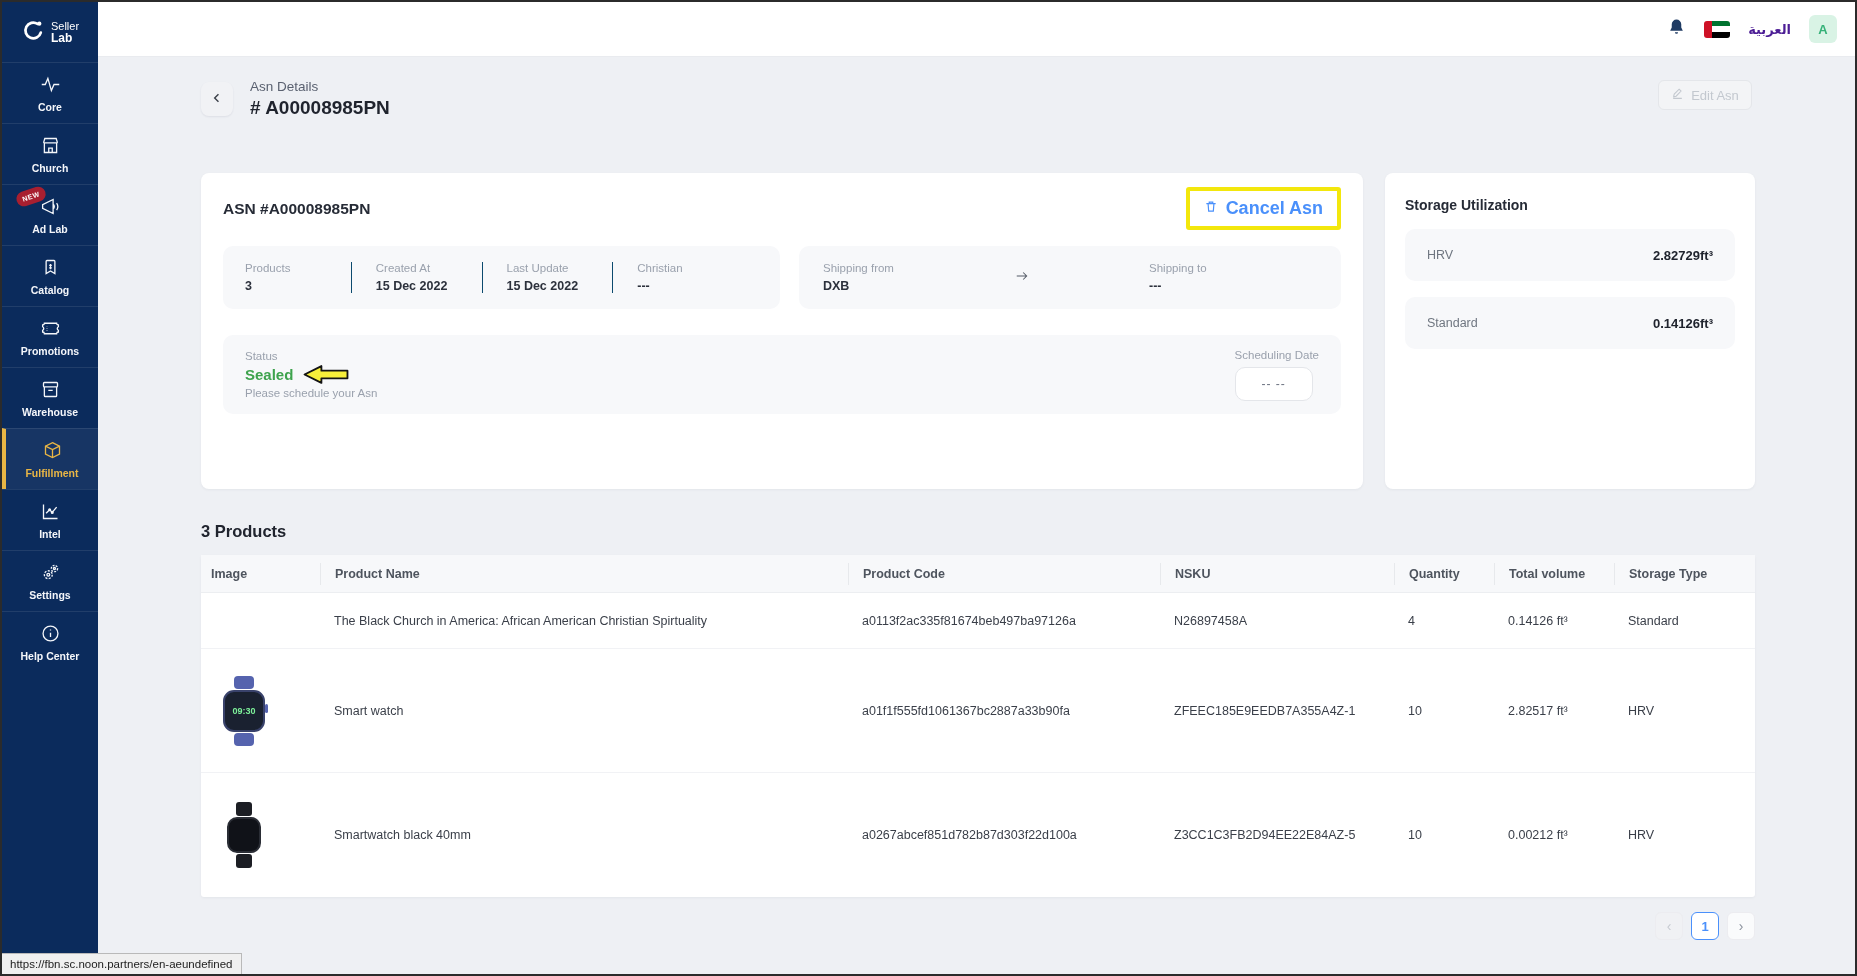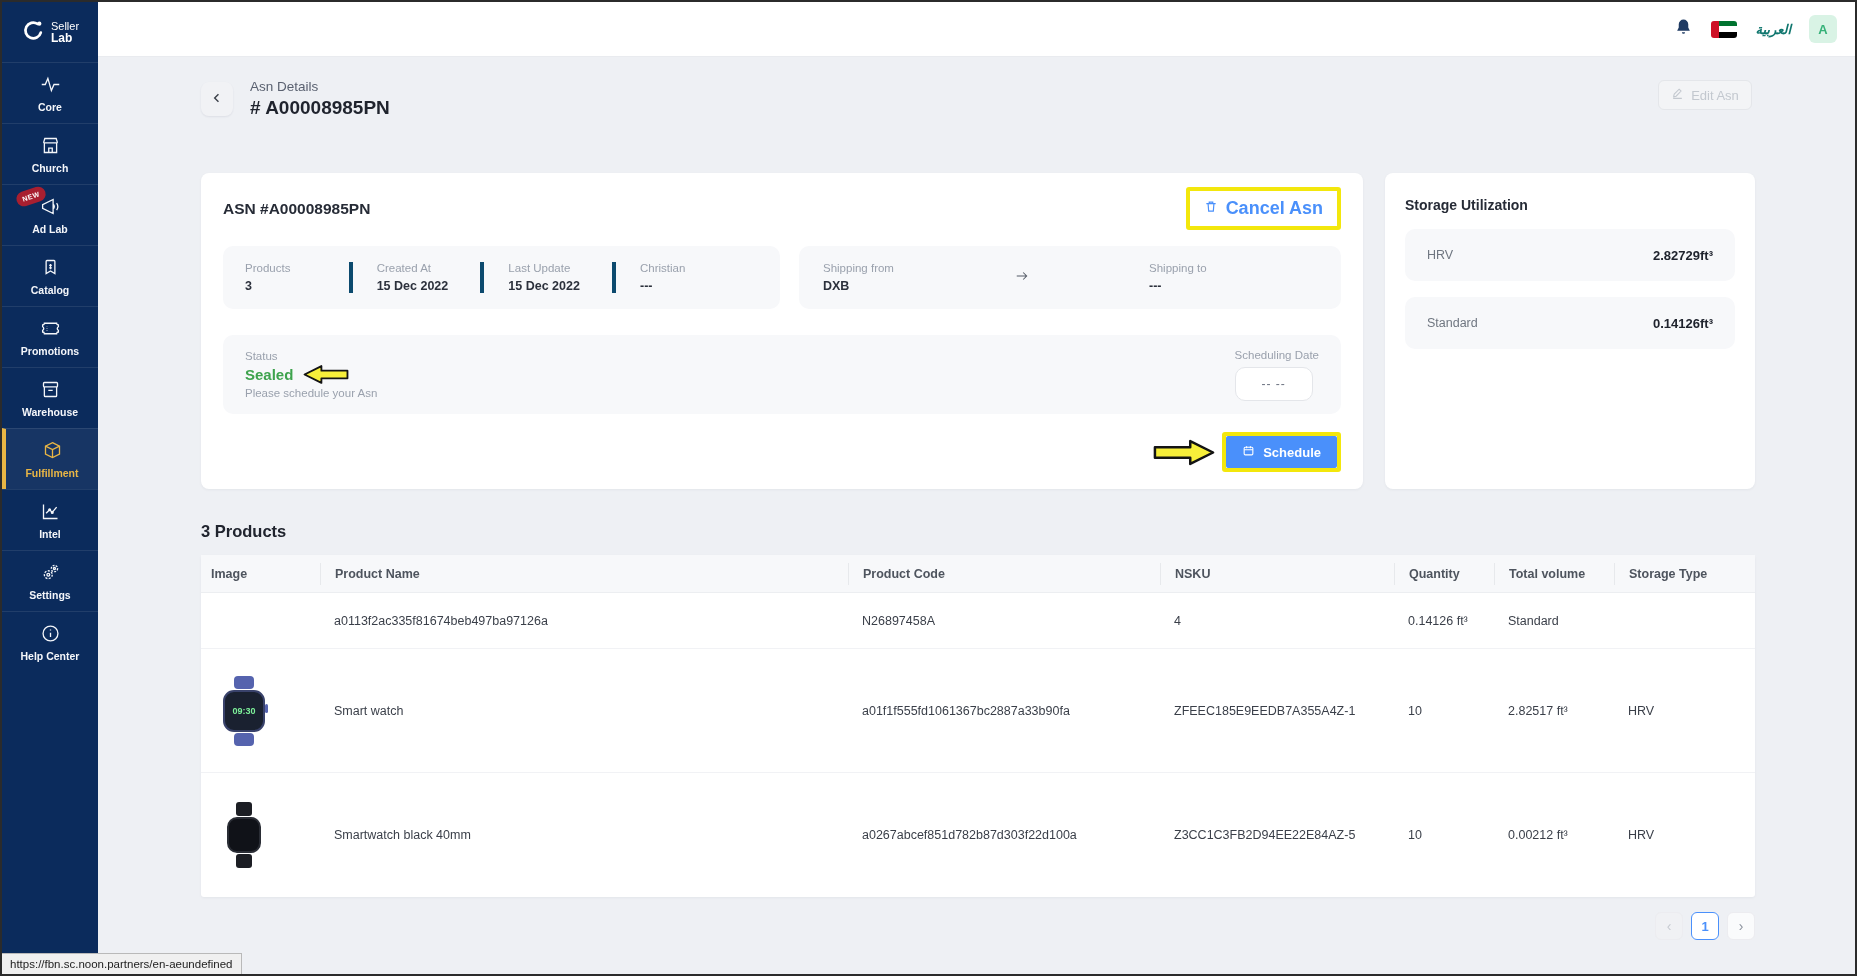--- a/index.html
+++ b/index.html
@@ -20,21 +20,21 @@
   .nav-item svg { width:21px; height:21px; stroke:currentColor; fill:none; stroke-width:1.5; }
   .nav-item.active { color:#e9b645; background:rgba(255,255,255,.05); border-left:4px solid #e9b645; }
   .new-badge { position:absolute; top:4px; left:14px; background:#a81f30; color:#fff;
                font-size:7px; font-weight:bold; padding:2px 6px; border-radius:8px;
                transform:rotate(-18deg); letter-spacing:.5px; }
 
   
   .topbar { position:absolute; left:96px; top:0; right:0; height:55px; background:#fff;
             border-bottom:1px solid #e9ebef; display:flex; align-items:center;
             justify-content:flex-end; gap:18px; padding-right:18px; }
-  .lang { font-size:13px; font-weight:bold; color:#0f766e;font-style:italic; }
+  .lang { font-size:13px; font-weight:bold; color:#4c1d95; }
   .avatar { width:28px; height:28px; border-radius:6px; background:#d9f3e5; color:#35b178;
             font-size:13px; font-weight:bold; display:flex; align-items:center; justify-content:center; }
   .flag { width:26px; height:17px; border-radius:3px; overflow:hidden; display:flex; }
   .flag .red { width:8px; background:#ce1126; }
   .flag .stripes { flex:1; display:flex; flex-direction:column; }
   .flag .stripes div { flex:1; }
 
   
   .back-btn { position:absolute; left:199px; top:80px; width:32px; height:34px; background:#f1f2f5;
               border:none; border-radius:8px; color:#3a3f48; font-size:15px; cursor:pointer;
@@ -51,21 +51,21 @@
   .card1-titlerow { margin-top:14px; display:flex; align-items:center; justify-content:space-between; }
   .card1-title { font-size:15.5px; font-weight:bold; color:#262b36; }
   .hl-box { border:4px solid #f3e70c; border-radius:3px; }
   .cancel-btn { display:flex; align-items:center; gap:8px; padding:7px 14px; background:#fff;
                 border:none; color:#4a90fb; font-size:18px; font-weight:bold; cursor:pointer; }
   .info-row { margin-top:16px; display:flex; gap:19px; }
   .info-box { height:63px; background:#f7f8fa; border-radius:10px; display:flex; align-items:center; }
   .info-box.a { width:557px; }
   .info-box.b { flex:1; justify-content:space-between; padding:0 24px; }
   .field { flex:1; padding-left:22px; }
-  .field + .field { border-left:4px solid #0c4a6e;padding-left:24px; }
+  .field + .field { border-left:1px solid #0c4a6e;padding-left:24px; }
   .field.wide { flex:1.35; }
   .f-label { font-size:11.5px; color:#9aa1ad; }
   .f-value { font-size:12.5px; font-weight:bold; color:#2c313c; margin-top:5px; }
   .ship-arrow { color:#555b66; }
   .ship-to { width:34%; }
 
   .status-box { margin-top:26px; height:79px; background:#f7f8fa; border-radius:10px;
                 display:flex; align-items:center; justify-content:space-between; padding:0 22px; }
   .status-value-row { display:flex; align-items:center; gap:10px; margin:2px 0; }
   .status-value { font-size:15px; font-weight:bold; color:#3ea34d; }
@@ -310,34 +310,20 @@
             </svg>
         </div>
         <div class="f-label">Please schedule your Asn</div>
       </div>
       <div>
         <div class="sched-label">Scheduling Date</div>
         <input class="sched-input" readonly="" value="-- --" style="">
       </div>
     </div>
 
-    <div class="schedule-row">
-      <svg class="ann-arrow" width="64" height="27" viewBox="0 0 60 26">
-          <polygon points="58,13 36,2 36,8 2,8 2,18 36,18 36,24" fill="#f7ef3a" stroke="#141414" stroke-width="2.4" stroke-linejoin="round"></polygon>
-        </svg>
-      <div class="hl-box">
-        <button class="schedule-btn">
-          <span><svg width="13" height="13" viewBox="0 0 24 24" fill="none" stroke="#fff" stroke-width="2">
-                <rect x="4" y="6" width="16" height="14" rx="2"></rect>
-                <path d="M4 10.5h16M8.5 4v4M15.5 4v4"></path>
-              </svg></span>
-          <span>Schedule</span>
-        </button>
-      </div>
-    </div>
   </section>
 
   <section class="card card2">
     <div class="card2-title">Storage Utilization</div>
     <div class="storage-row">
       <span class="storage-label">HRV</span>
       <span class="storage-value">2.82729ft³</span>
     </div>
     <div class="storage-row">
       <span class="storage-label">Standard</span>
@@ -353,20 +339,21 @@
       <div class="th">Product Name</div>
       <div class="th">Product Code</div>
       <div class="th">NSKU</div>
       <div class="th">Quantity</div>
       <div class="th">Total volume</div>
       <div class="th">Storage Type</div>
     </div>
 
     <div class="trow tbody-row r1">
       <div class="td img"></div>
+      <div class="td">The Black Church in America: African American Christian Spirtuality</div>
       <div class="td">a0113f2ac335f81674beb497ba97126a</div>
       <div class="td">N26897458A</div>
       <div class="td">4</div>
       <div class="td">0.14126 ft³</div>
       <div class="td">Standard</div>
     </div>
 
     <div class="trow tbody-row r2">
       <div class="td img">
         <div class="watch-blue">

